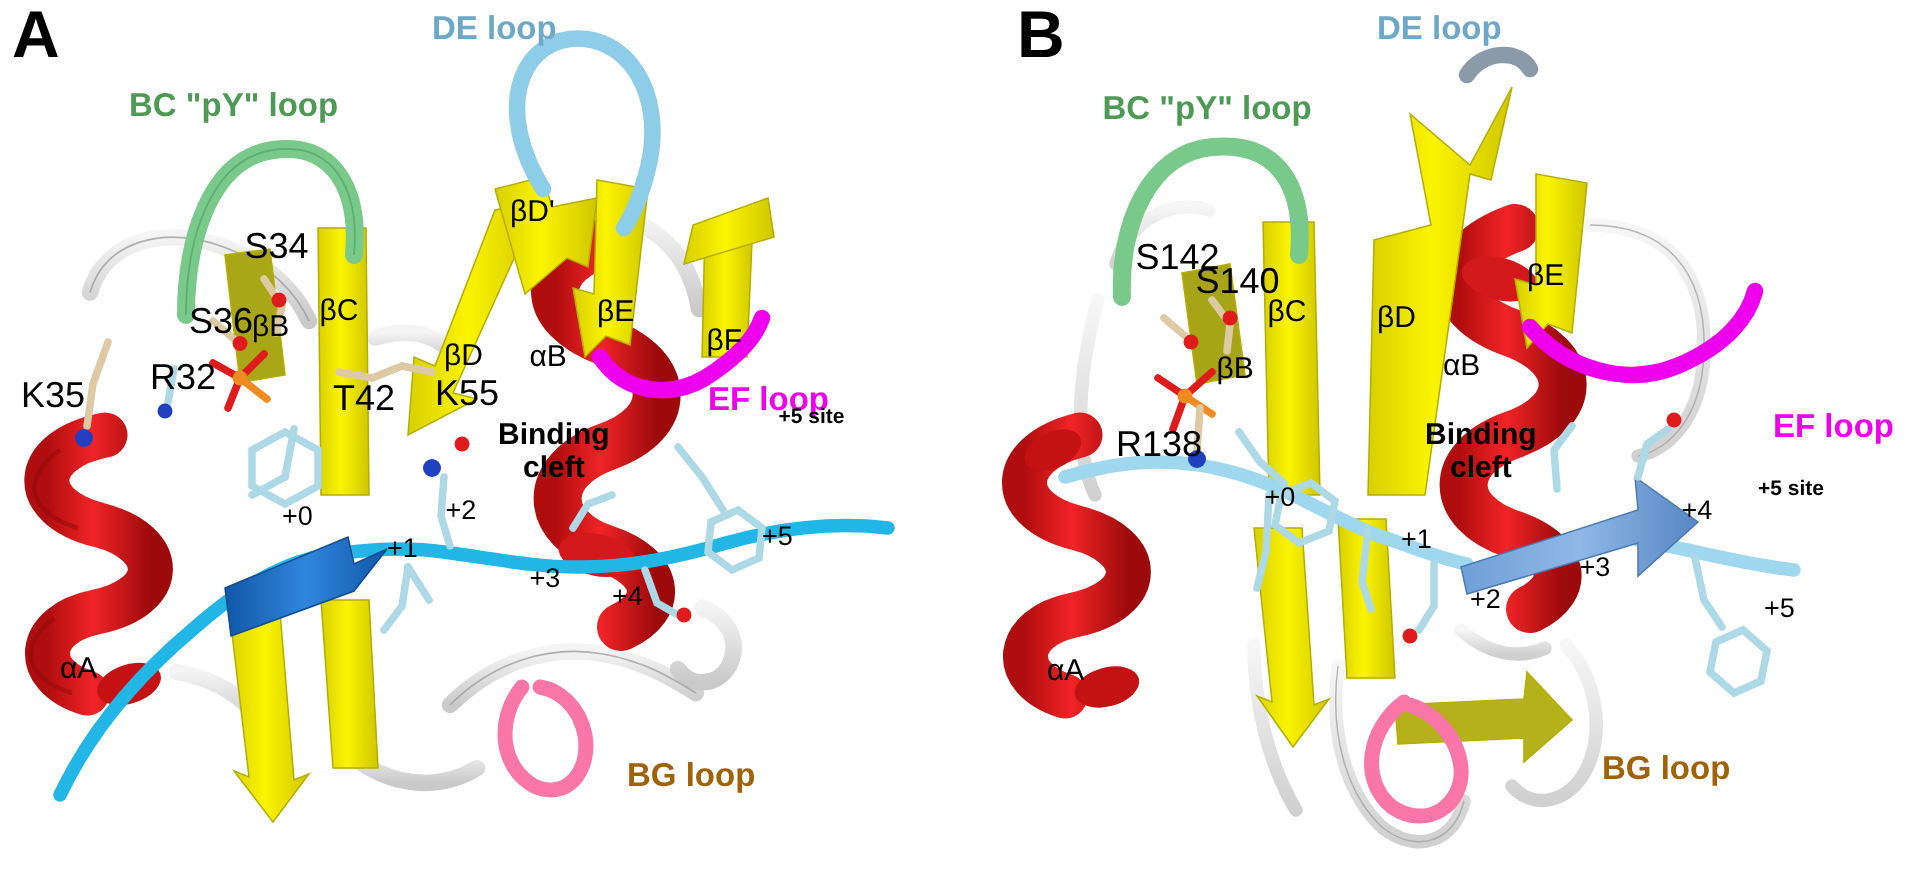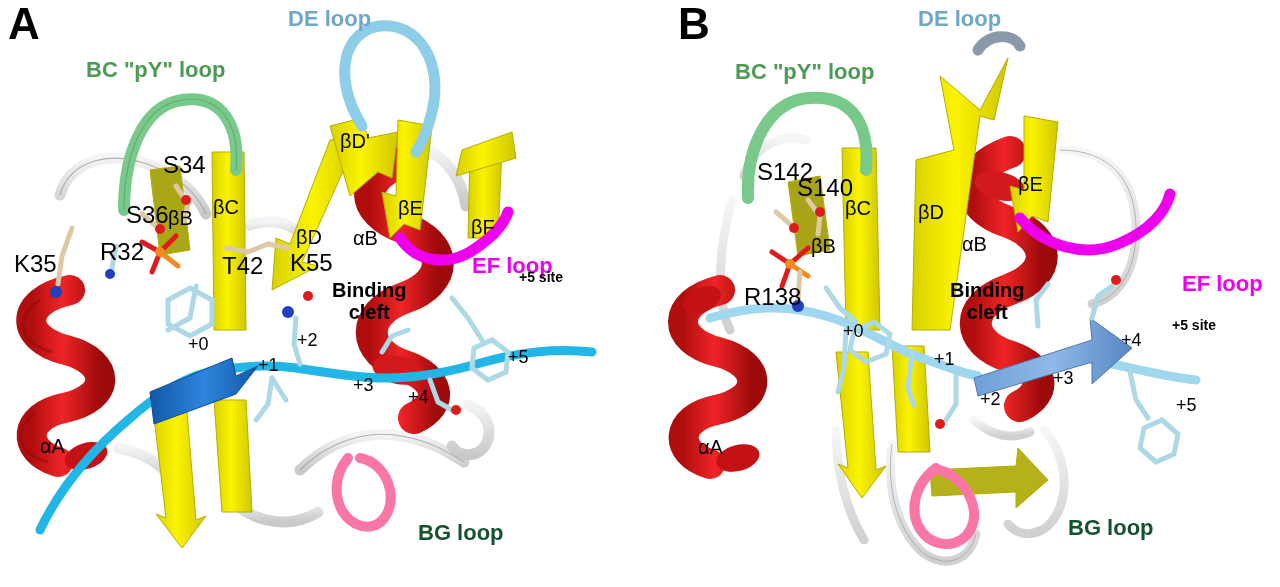--- a/index.html
+++ b/index.html
@@ -44,21 +44,21 @@
     color: #000000;
     font-size: 19px;
   }
   .lbl.loop {
     font-weight: bold;
     font-size: 22px;
   }
   .lbl.bc    { color: #4c9a54; }
   .lbl.de    { color: #6ea8c8; }
   .lbl.ef    { color: #ee00ee; }
-  .lbl.bg    { color: #14532d; margin-top: 16px; }
+  .lbl.bg    { color: #a16207; }
   .lbl.bold  { font-weight: bold; }
   .lbl.site  { font-weight: bold; font-size: 14px; }
   .lbl.res   { font-size: 24px; }
   .lbl.ss    { font-size: 20px; margin-top: 11px; }
   .lbl.pos   { font-size: 18px; }
   .lbl.center { text-align: center; }
 
   
   .art { position: absolute; left: 0; top: 0; width: 640px; height: 587px; }
 </style>

